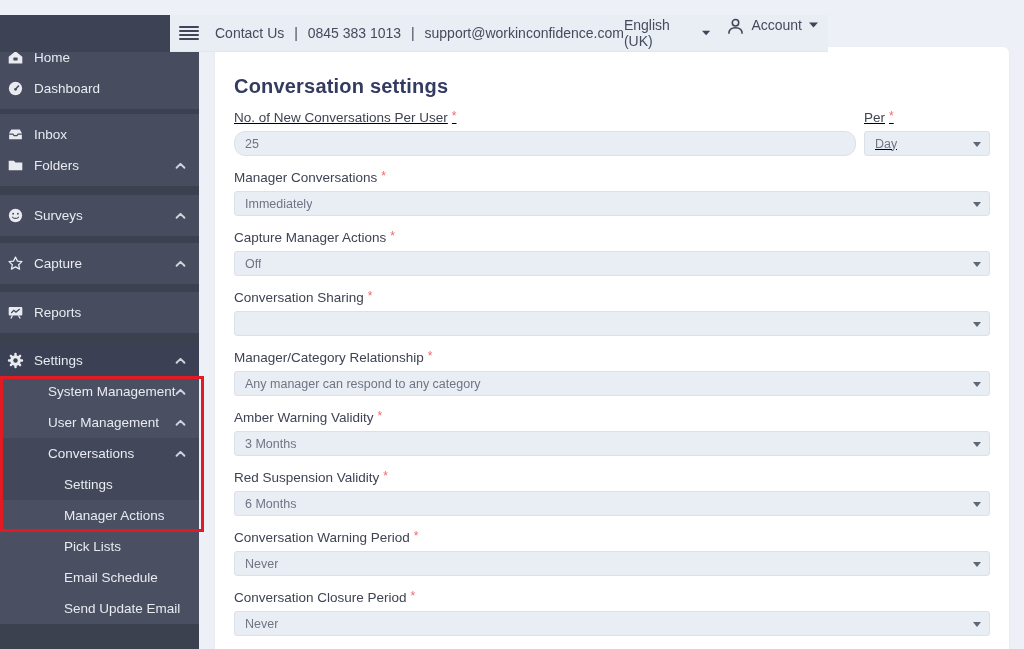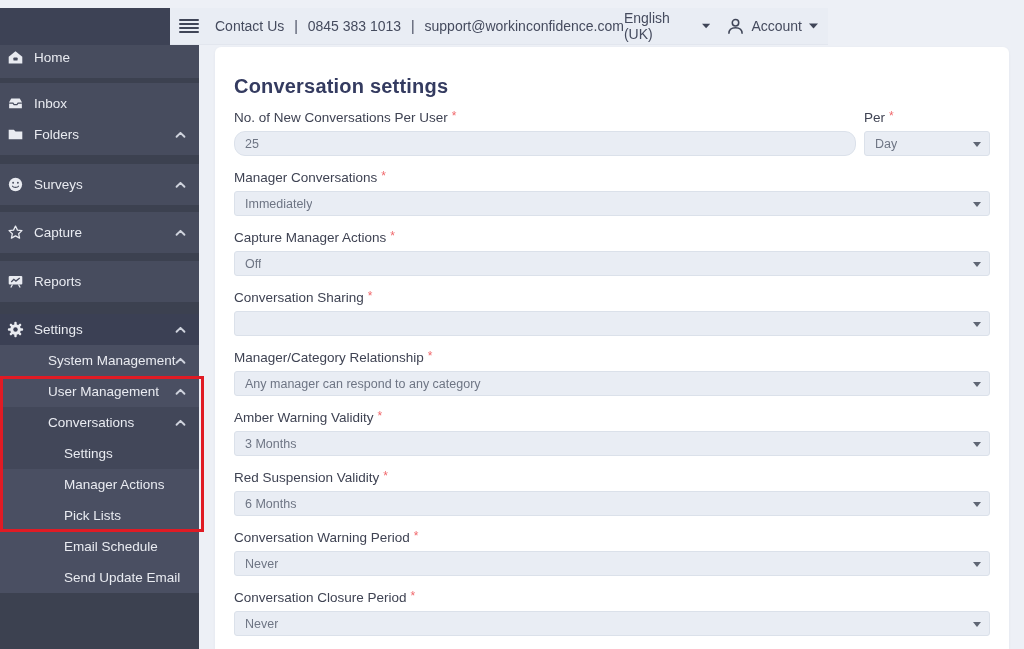--- a/index.html
+++ b/index.html
@@ -1,30 +1,30 @@
 <!DOCTYPE html>
 <html><head>
 <meta charset="utf-8">
 <style>
   * { margin:0; padding:0; box-sizing:border-box; }
   html,body { width:1024px; height:649px; overflow:hidden; }
   body { font-family:"Liberation Sans","DejaVu Sans",sans-serif; background:#edf0f6; }
   .app { position:relative; width:1024px; height:649px; overflow:hidden; }
 
   
-  .topbar { position:absolute; top:8px; left:0; width:828px; height:37px;
+  .topbar { position:absolute; top:15px; left:0; width:828px; height:37px;
             background:#e9edf4; display:flex; align-items:center; z-index:2;
             border-bottom:1px solid #e2e6ee; }
   .brand-block { width:170px; height:37px; background:#3d4255; flex:0 0 auto; }
   .hamburger { margin-left:9px; width:20px; display:flex; flex-direction:column; gap:2px;
                background:none; border:none; cursor:pointer; padding:0; }
   .hamburger span { display:block; width:20px; height:2px; background:#3f4557; border-radius:1px; }
   .contact { margin-left:16px; font-size:14px; color:#454b5e; white-space:nowrap; }
   .contact .sep { margin:0 6px; color:#454b5e; }
-  .top-right { margin-left:auto; display:flex; align-items:center; padding-right:10px; }
+  .top-right { margin-left:auto; display:flex; align-items:flex-start; padding-right:10px; }
   .lang, .account { display:flex; align-items:center; gap:7px; font-size:14px; color:#454b5e; cursor:pointer; }
   .person { margin:0 6px 0 16px; display:flex; align-items:center; }
 
   
   .sidebar { position:absolute; top:37px; left:0; width:199px; height:612px;
              background:#3c4150; z-index:1; }
   .sec { background:#474c5e; }
   .sec-a { padding:5px 0; margin-bottom:5px; }
   .sec-b { padding:5px 0; margin-bottom:9px; }
   .sec-c { padding:5px 0; margin-bottom:7px; }
@@ -59,21 +59,21 @@
   .text-input { width:100%; height:25px; background:#e9edf4; border:1px solid #dbe1ea;
                 border-radius:11px; padding:0 10px; font-size:12.5px; color:#6e7584;
                 font-family:"Liberation Sans","DejaVu Sans",sans-serif; outline:none; }
   .select { position:relative; width:100%; height:25px; background:#e9edf4;
             border:1px solid #dbe1ea; border-radius:3px; display:flex; align-items:center;
             padding:0 24px 0 10px; cursor:pointer; }
   .sel-text { font-size:12.5px; color:#6e7584; white-space:nowrap; overflow:hidden; }
   .sel-arrow { position:absolute; right:8px; top:50%; margin-top:-2px;
                width:0; height:0; border-left:4px solid transparent;
                border-right:4px solid transparent; border-top:5px solid #5f6674; }
-  .two-col { display:flex; gap:8px; margin-bottom:13px; }
+  .two-col { display:flex; gap:8px; margin-bottom:13px;text-decoration:underline; }
   .two-col .col-main { flex:1 1 auto; }
   .two-col .col-per { flex:0 0 126px; }
 </style>
 </head>
 <body>
 
 <div class="app">
 
   <header class="topbar">
     <div class="brand-block"></div>
@@ -117,20 +117,30 @@
     <div class="sec sec-a">
       <div class="s-item">
         <span class="ico">
           <svg width="17" height="17" viewBox="0 0 20 20">
               <path d="M10 2.5 L18 9 V17 H2 V9 Z" fill="#e9ebf1"></path>
               <rect x="7.5" y="10" width="5" height="3.5" rx="1" fill="#474c5e"></rect>
             </svg>
         </span>
         <span>Home</span>
       </div>
+      <div class="s-item">
+        <span class="ico">
+          <svg width="17" height="17" viewBox="0 0 20 20">
+              <circle cx="10" cy="10" r="7.8" fill="#e9ebf1"></circle>
+              <line x1="10" y1="11" x2="14" y2="6.5" stroke="#474c5e" stroke-width="1.8"></line>
+              <circle cx="10" cy="11" r="1.6" fill="#474c5e"></circle>
+            </svg>
+        </span>
+        <span>Dashboard</span>
+      </div>
     </div>
 
     <div class="sec sec-b">
       <div class="s-item">
         <span class="ico">
           <svg width="17" height="17" viewBox="0 0 20 20">
               <path d="M2.5 8.5 L5 4 H15 L17.5 8.5 V15.5 H2.5 Z" fill="#e9ebf1"></path>
               <path d="M2.5 9.5 H7 L8.3 11.3 H11.7 L13 9.5 H17.5" fill="none" stroke="#474c5e" stroke-width="1.4"></path>
             </svg>
         </span>

